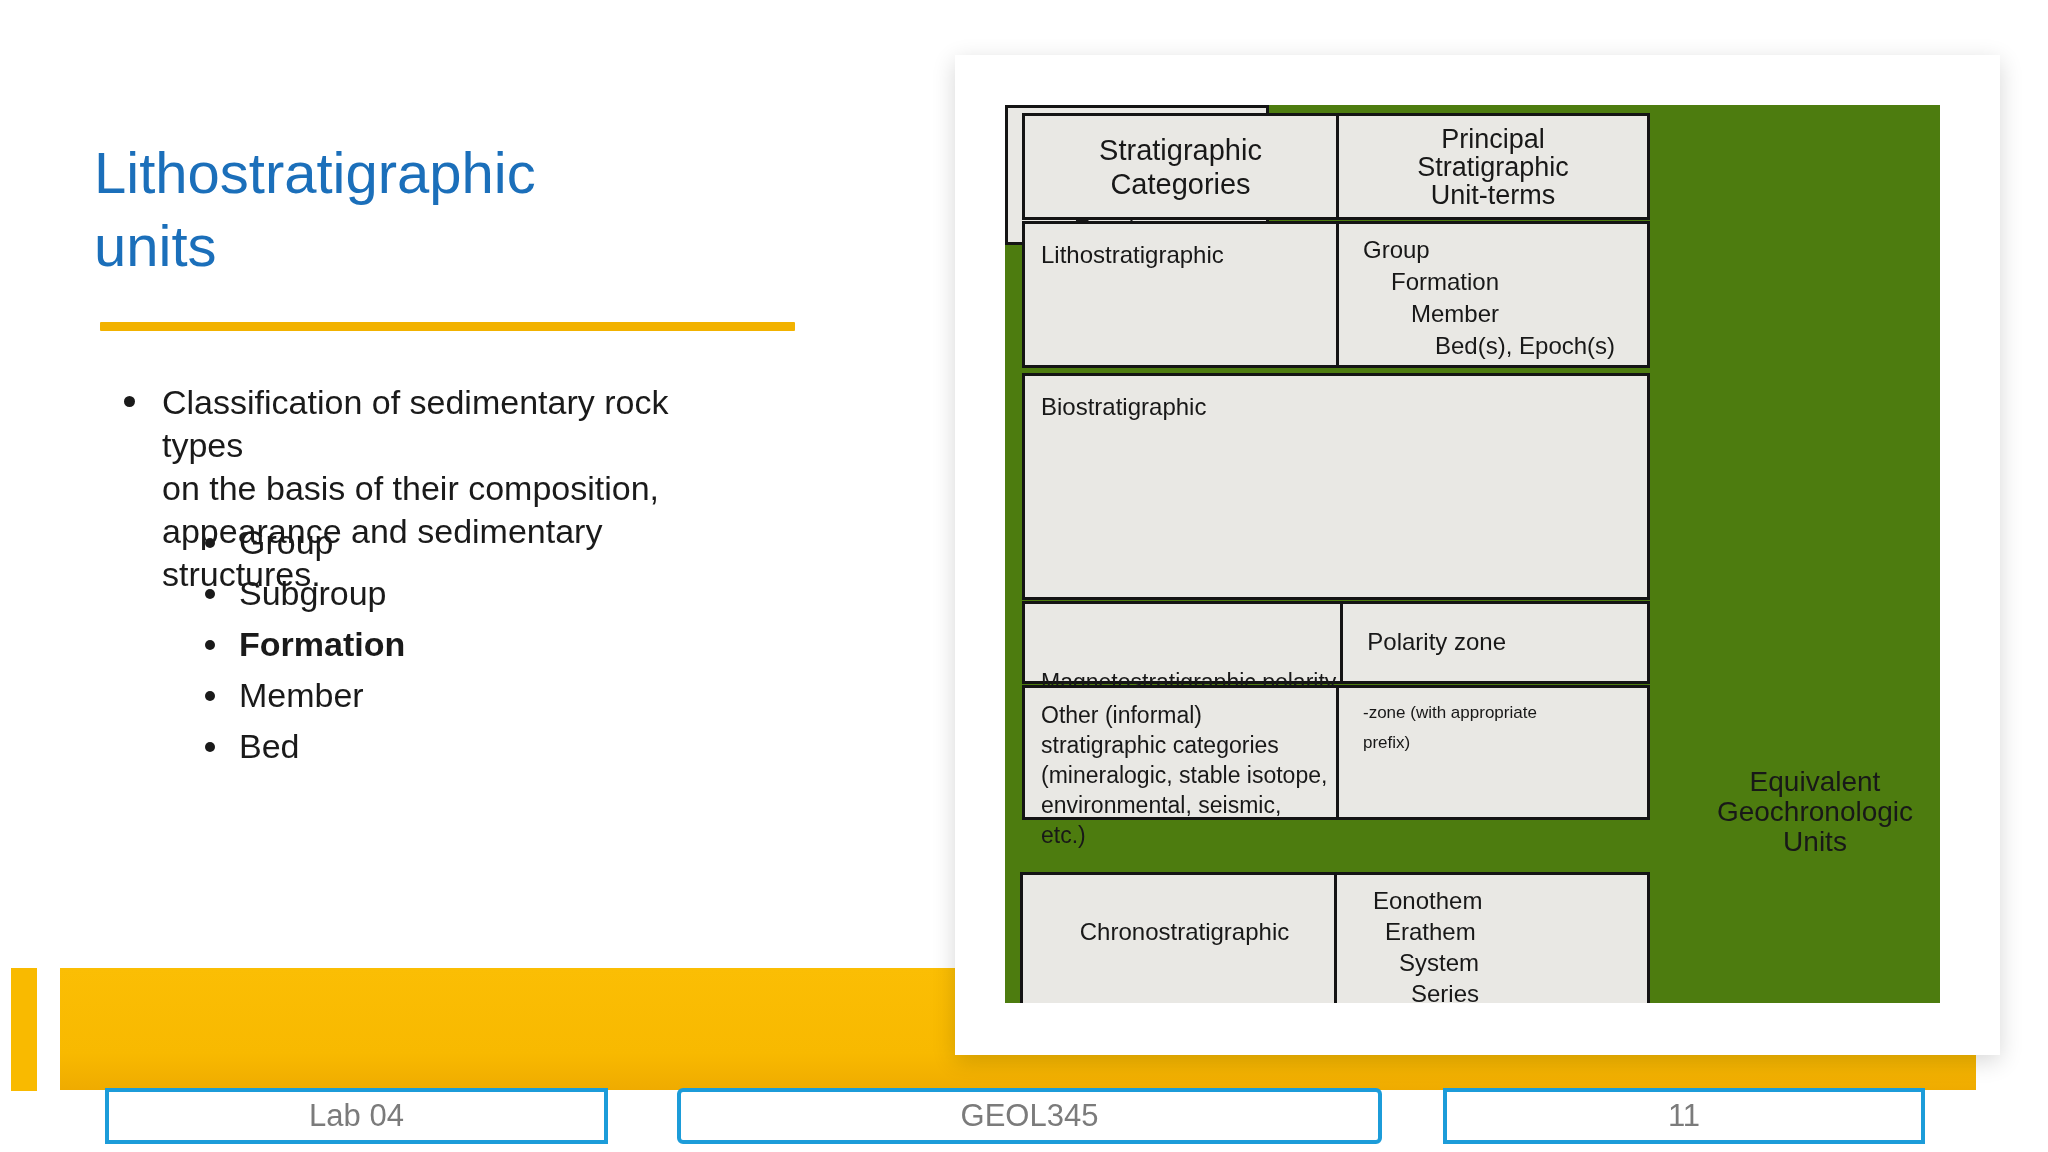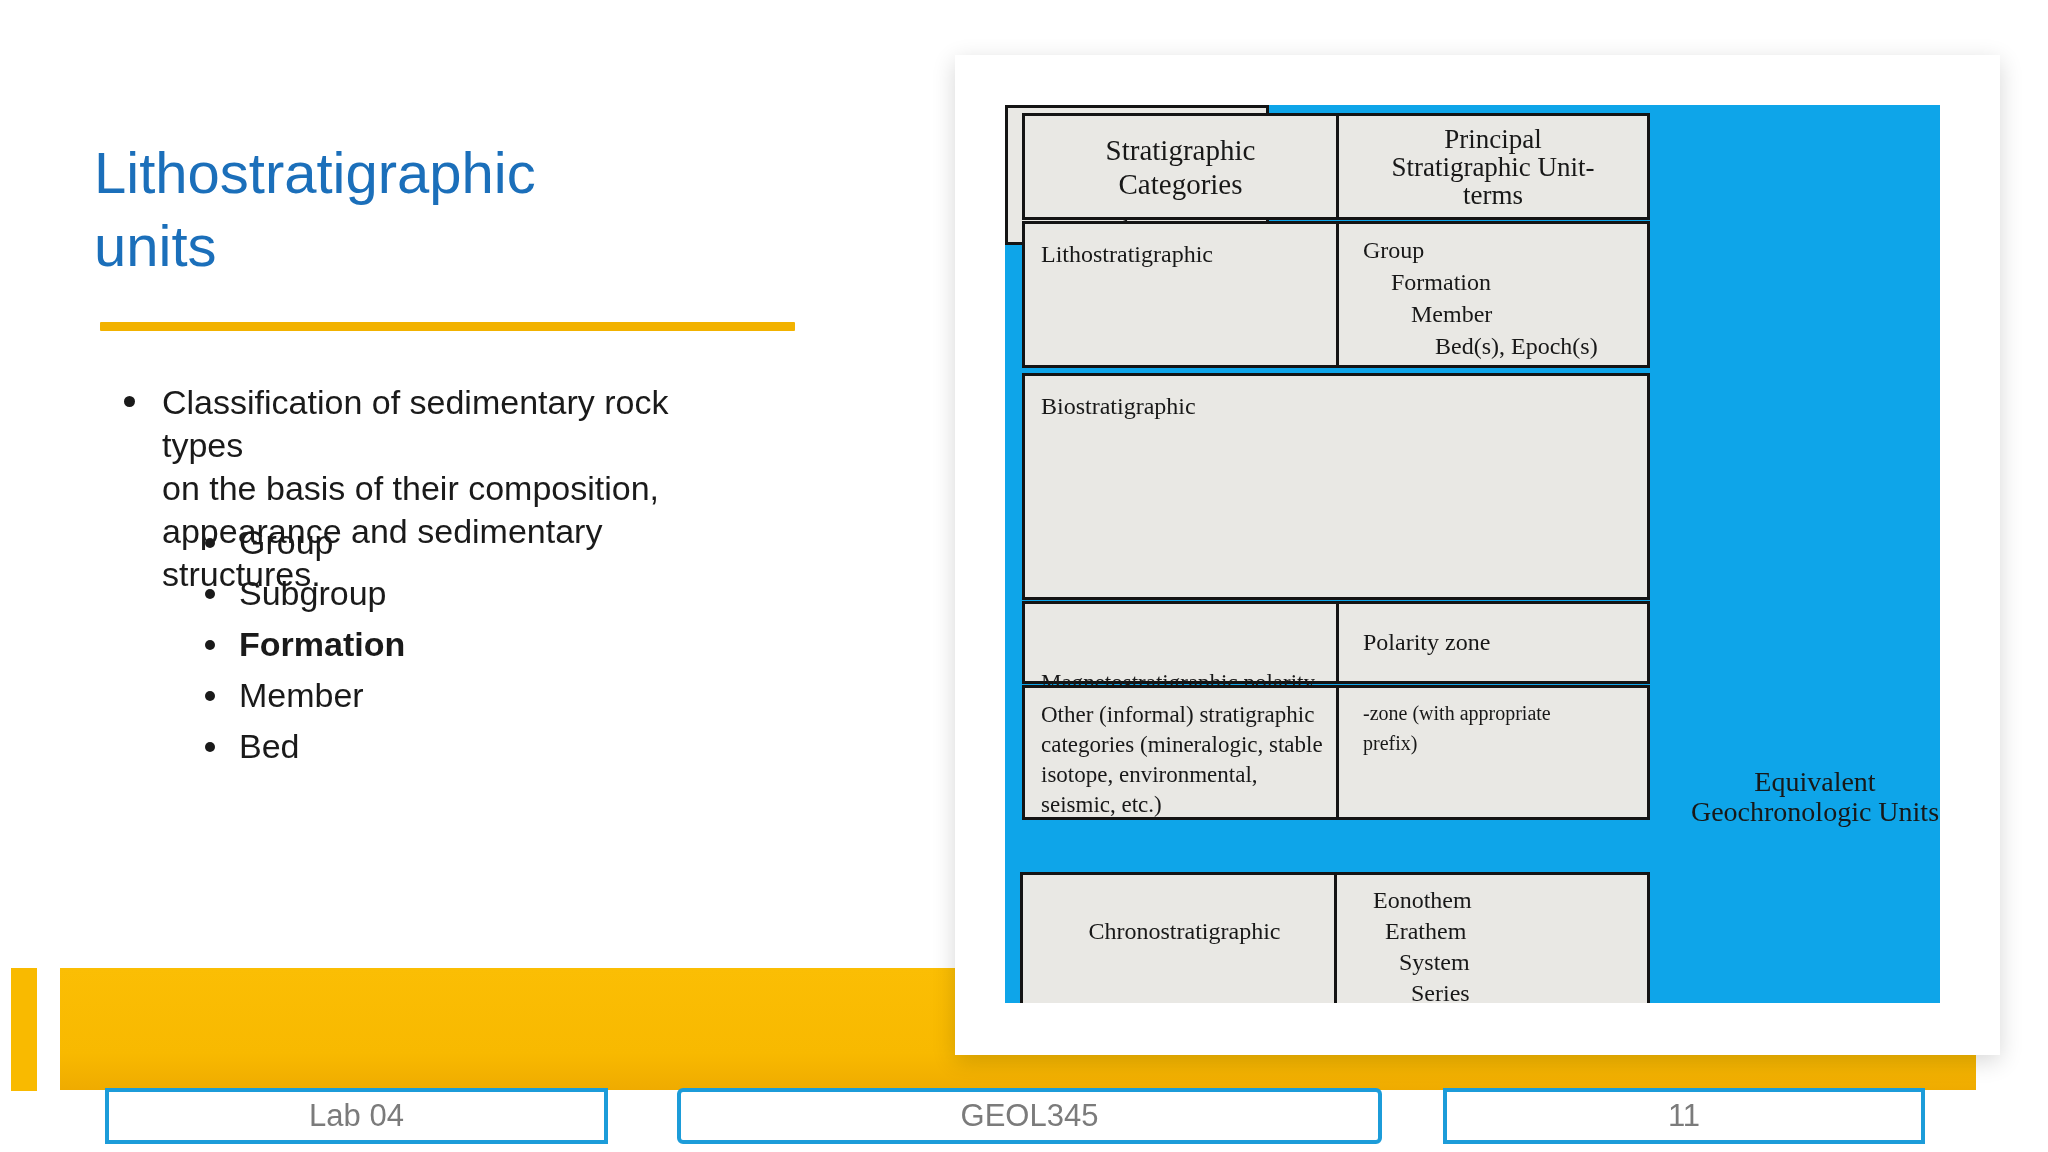--- a/index.html
+++ b/index.html
@@ -58,22 +58,22 @@
 
   
   .picture-panel{
     position:absolute;left:955px;top:55px;width:1045px;height:1000px;
     background:#ffffff;
     box-shadow:0 6px 22px rgba(0,0,0,0.16);
     z-index:2;
   }
   .scan{
     position:absolute;left:50px;top:50px;width:935px;height:898px;
-    background:#0ea5e9;overflow:hidden;
-    font-family:Liberation Serif, serif;color:#181818;
+    background:#4d7c0f;overflow:hidden;
+    font-family:Liberation Sans, sans-serif;color:#181818;
   }
   .tblock{
     position:absolute;left:17px;width:628px;
     border:3px solid #141414;box-sizing:border-box;
     display:flex;background:#E9E8E4;
   }
   .tblock .cell-l{flex:0 0 311px;box-sizing:border-box;padding:16px 4px 0 16px;}
   .tblock .cell-r{flex:1 1 auto;border-left:3px solid #141414;box-sizing:border-box;padding-top:10px;}
   .t-line{line-height:32px;font-size:24px;}
   .cat{font-size:24px;line-height:29px;}
@@ -87,21 +87,21 @@
   .hdr2{width:212px;text-align:center;font-size:27px;line-height:28px;}
 
   #block-litho{top:116px;height:147px;}
   #block-bio{top:268px;height:227px;}
   #block-magneto{top:496px;height:83px;}
   #block-magneto .cell-l{padding-top:28px;margin-top:36px;}
   #block-magneto .cell-r{padding-top:22px;}
   #block-other{top:580px;height:135px;}
   #block-other .cell-l{padding-top:12px;}
   #block-other .cat{font-size:23px;line-height:30px;}
-  #block-other .zone-term{width:205px;font-size:20px;line-height:30px;}
+  #block-other .zone-term{width:205px;font-size:17px;line-height:30px;}
   #block-chrono{top:767px;height:140px;left:15px;width:630px;}
   #block-chrono .cell-l{padding-top:42px;text-align:center;}
   #block-geo{left:668px;top:767px;width:264px;height:140px;border:3px solid #141414;
     box-sizing:border-box;padding-top:12px;background:#E9E8E4;}
 
   .ind0{padding-left:24px;}
   .ind1{padding-left:52px;}
   .ind2{padding-left:72px;}
   .ind3{padding-left:96px;}
   .st0{padding-left:36px;}

